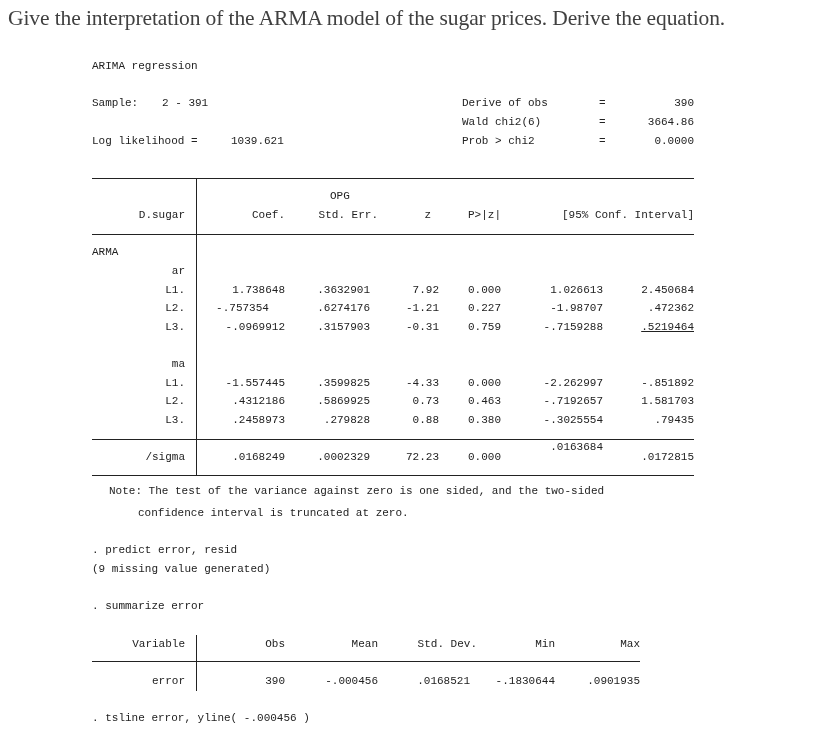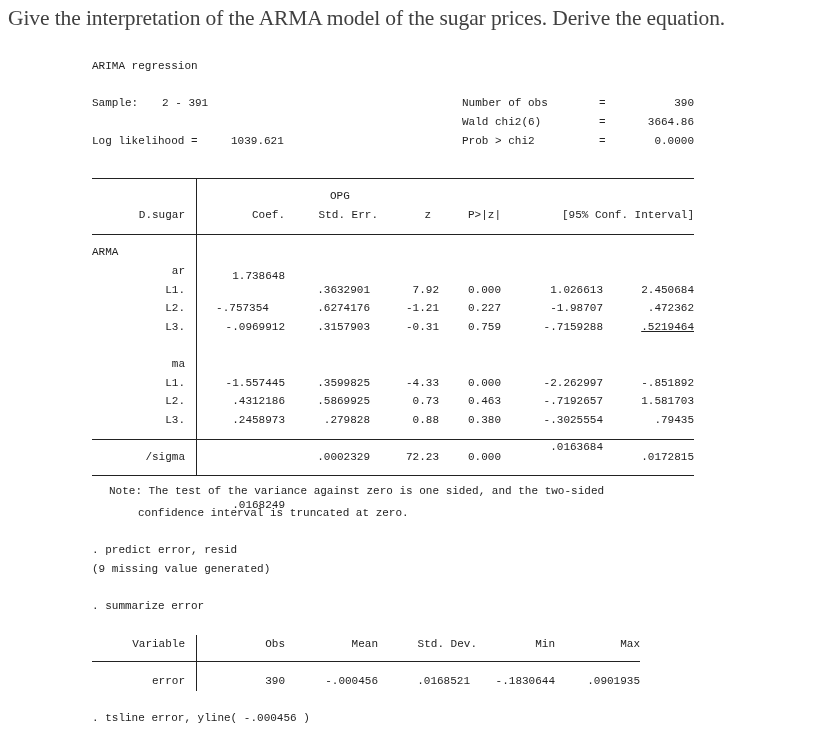--- a/index.html
+++ b/index.html
@@ -21,21 +21,21 @@
 <body>
 
 <div class="question">Give the interpretation of the ARMA model of the sugar prices. Derive the equation.</div>
 
 <div class="mono" style="left:92px; top:59px;">ARIMA regression</div>
 <div class="mono" style="left:92px; top:96px;">Sample:</div>
 <div class="mono" style="left:162px; top:96px;">2 - 391</div>
 <div class="mono" style="left:92px; top:134px;">Log likelihood =</div>
 <div class="mono" style="left:231px; top:134px;">1039.621</div>
 
-<div class="mono" style="left:462px; top:96px;">Number of obs</div>
+<div class="mono" style="left:462px; top:96px;">Derive of obs</div>
 <div class="mono" style="left:599px; top:96px;">=</div>
 <div class="mono r" style="left:610px; width:84px; top:96px;">390</div>
 
 <div class="mono" style="left:462px; top:115px;">Wald chi2(6)</div>
 <div class="mono" style="left:599px; top:115px;">=</div>
 <div class="mono r" style="left:610px; width:84px; top:115px;">3664.86</div>
 
 <div class="mono" style="left:462px; top:134px;">Prob &gt; chi2</div>
 <div class="mono" style="left:599px; top:134px;">=</div>
 <div class="mono r" style="left:610px; width:84px; top:134px;">0.0000</div>
@@ -52,21 +52,21 @@
 <div class="mono r" style="left:290px; width:88px; top:208px;">Std. Err.</div>
 <div class="mono r" style="left:380px; width:51px; top:208px;">z</div>
 <div class="mono r" style="left:440px; width:61px; top:208px;">P&gt;|z|</div>
 <div class="mono r" style="left:510px; width:184px; top:208px;">[95% Conf. Interval]</div>
 
 <div class="mono" style="left:92px; top:245px;">ARMA</div>
 <div class="mono r" style="left:92px; width:93px; top:264px;">ar</div>
 
 <div>
   <div class="mono r" style="left:92px; width:93px; top:283px;">L1.</div>
-  <div class="mono r" style="left:200px; width:85px; top:269px;">1.738648</div>
+  <div class="mono r" style="left:200px; width:85px; top:283px;">1.738648</div>
   <div class="mono r" style="left:290px; width:80px; top:283px;">.3632901</div>
   <div class="mono r" style="left:380px; width:59px; top:283px;">7.92</div>
   <div class="mono r" style="left:450px; width:51px; top:283px;">0.000</div>
   <div class="mono r" style="left:510px; width:93px; top:283px;">1.026613</div>
   <div class="mono r" style="left:610px; width:84px; top:283px;">2.450684</div>
 </div>
 <div>
   <div class="mono r" style="left:92px; width:93px; top:301px;">L2.</div>
   <div class="mono r" style="left:200px; width:85px; top:301px;text-align:center;">-.757354</div>
   <div class="mono r" style="left:290px; width:80px; top:301px;">.6274176</div>
@@ -109,21 +109,21 @@
   <div class="mono r" style="left:200px; width:85px; top:413px;">.2458973</div>
   <div class="mono r" style="left:290px; width:80px; top:413px;">.279828</div>
   <div class="mono r" style="left:380px; width:59px; top:413px;">0.88</div>
   <div class="mono r" style="left:450px; width:51px; top:413px;">0.380</div>
   <div class="mono r" style="left:510px; width:93px; top:413px;">-.3025554</div>
   <div class="mono r" style="left:610px; width:84px; top:413px;">.79435</div>
 </div>
 
 <div>
   <div class="mono r" style="left:92px; width:93px; top:450px;">/sigma</div>
-  <div class="mono r" style="left:200px; width:85px; top:450px;margin-top:48px;">.0168249</div>
+  <div class="mono r" style="left:200px; width:85px; top:450px;">.0168249</div>
   <div class="mono r" style="left:290px; width:80px; top:450px;">.0002329</div>
   <div class="mono r" style="left:380px; width:59px; top:450px;">72.23</div>
   <div class="mono r" style="left:450px; width:51px; top:450px;">0.000</div>
   <div class="mono r" style="left:510px; width:93px; top:440px;">.0163684</div>
   <div class="mono r" style="left:610px; width:84px; top:450px;">.0172815</div>
 </div>
 
 <div class="mono" style="left:92px; top:484px;padding-left:17px;">Note: The test of the variance against zero is one sided, and the two-sided</div>
 <div class="mono" style="left:138px; top:506px;">confidence interval is truncated at zero.</div>
 

